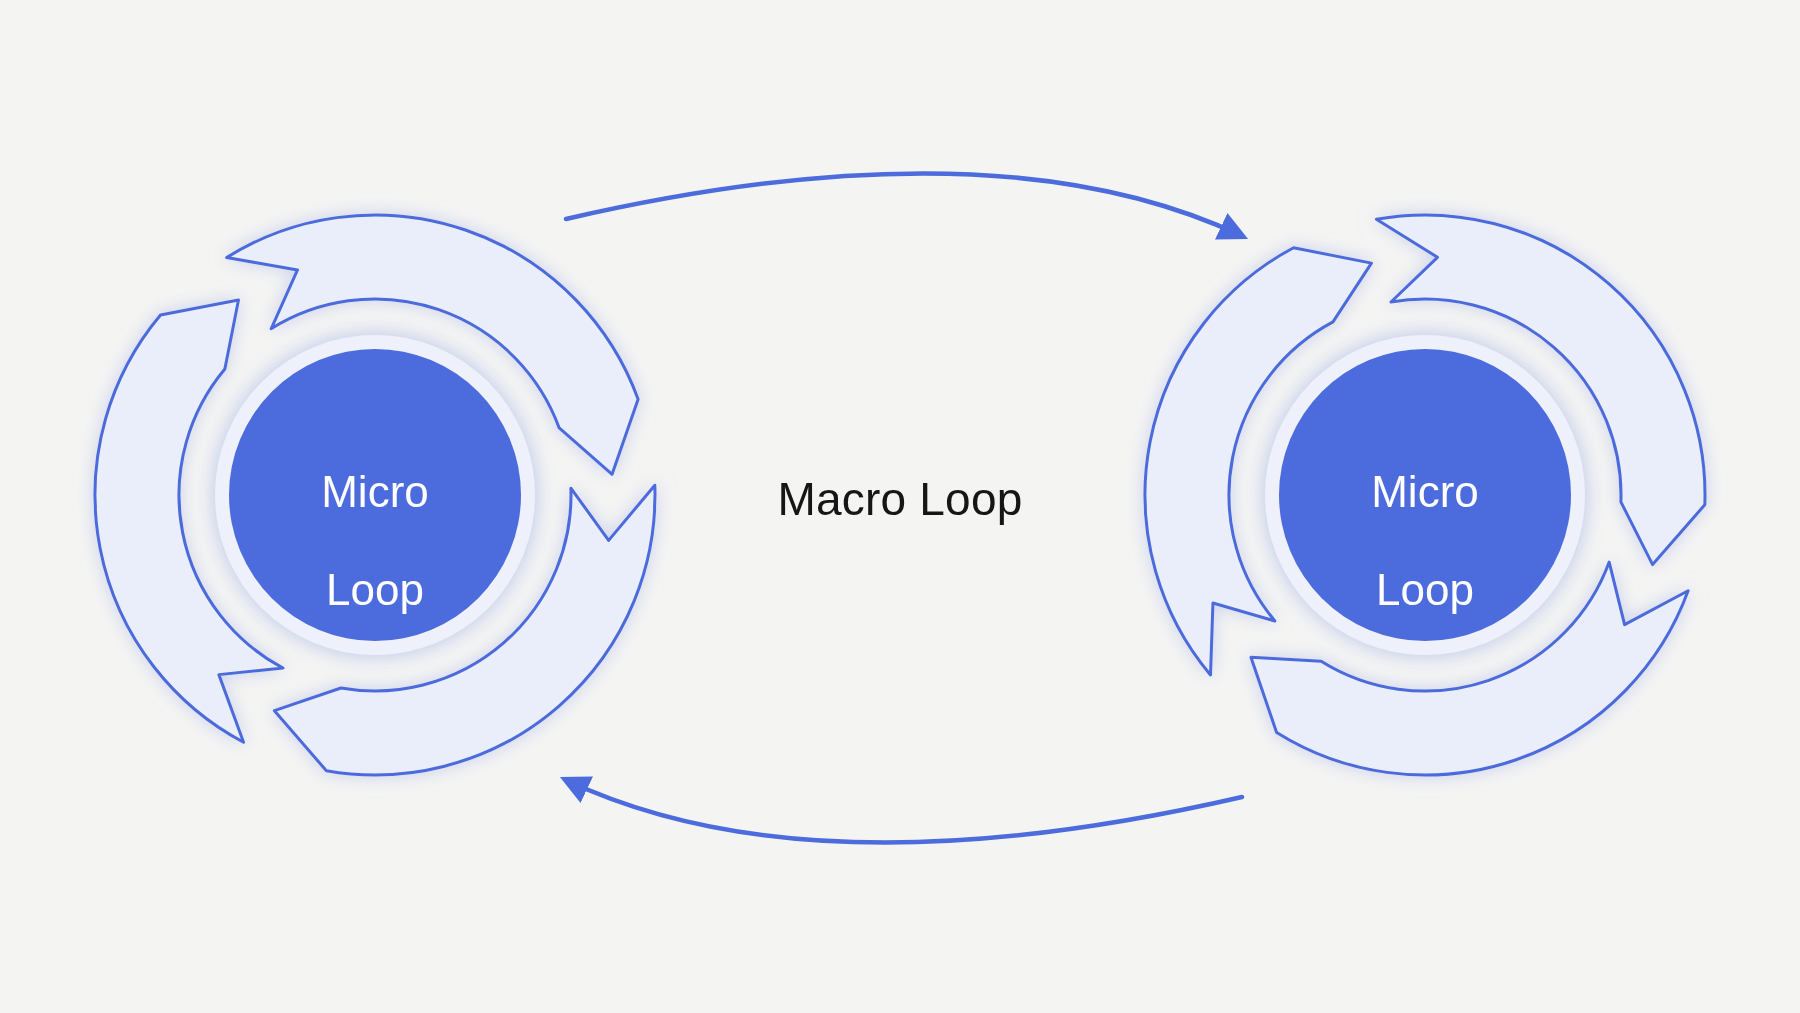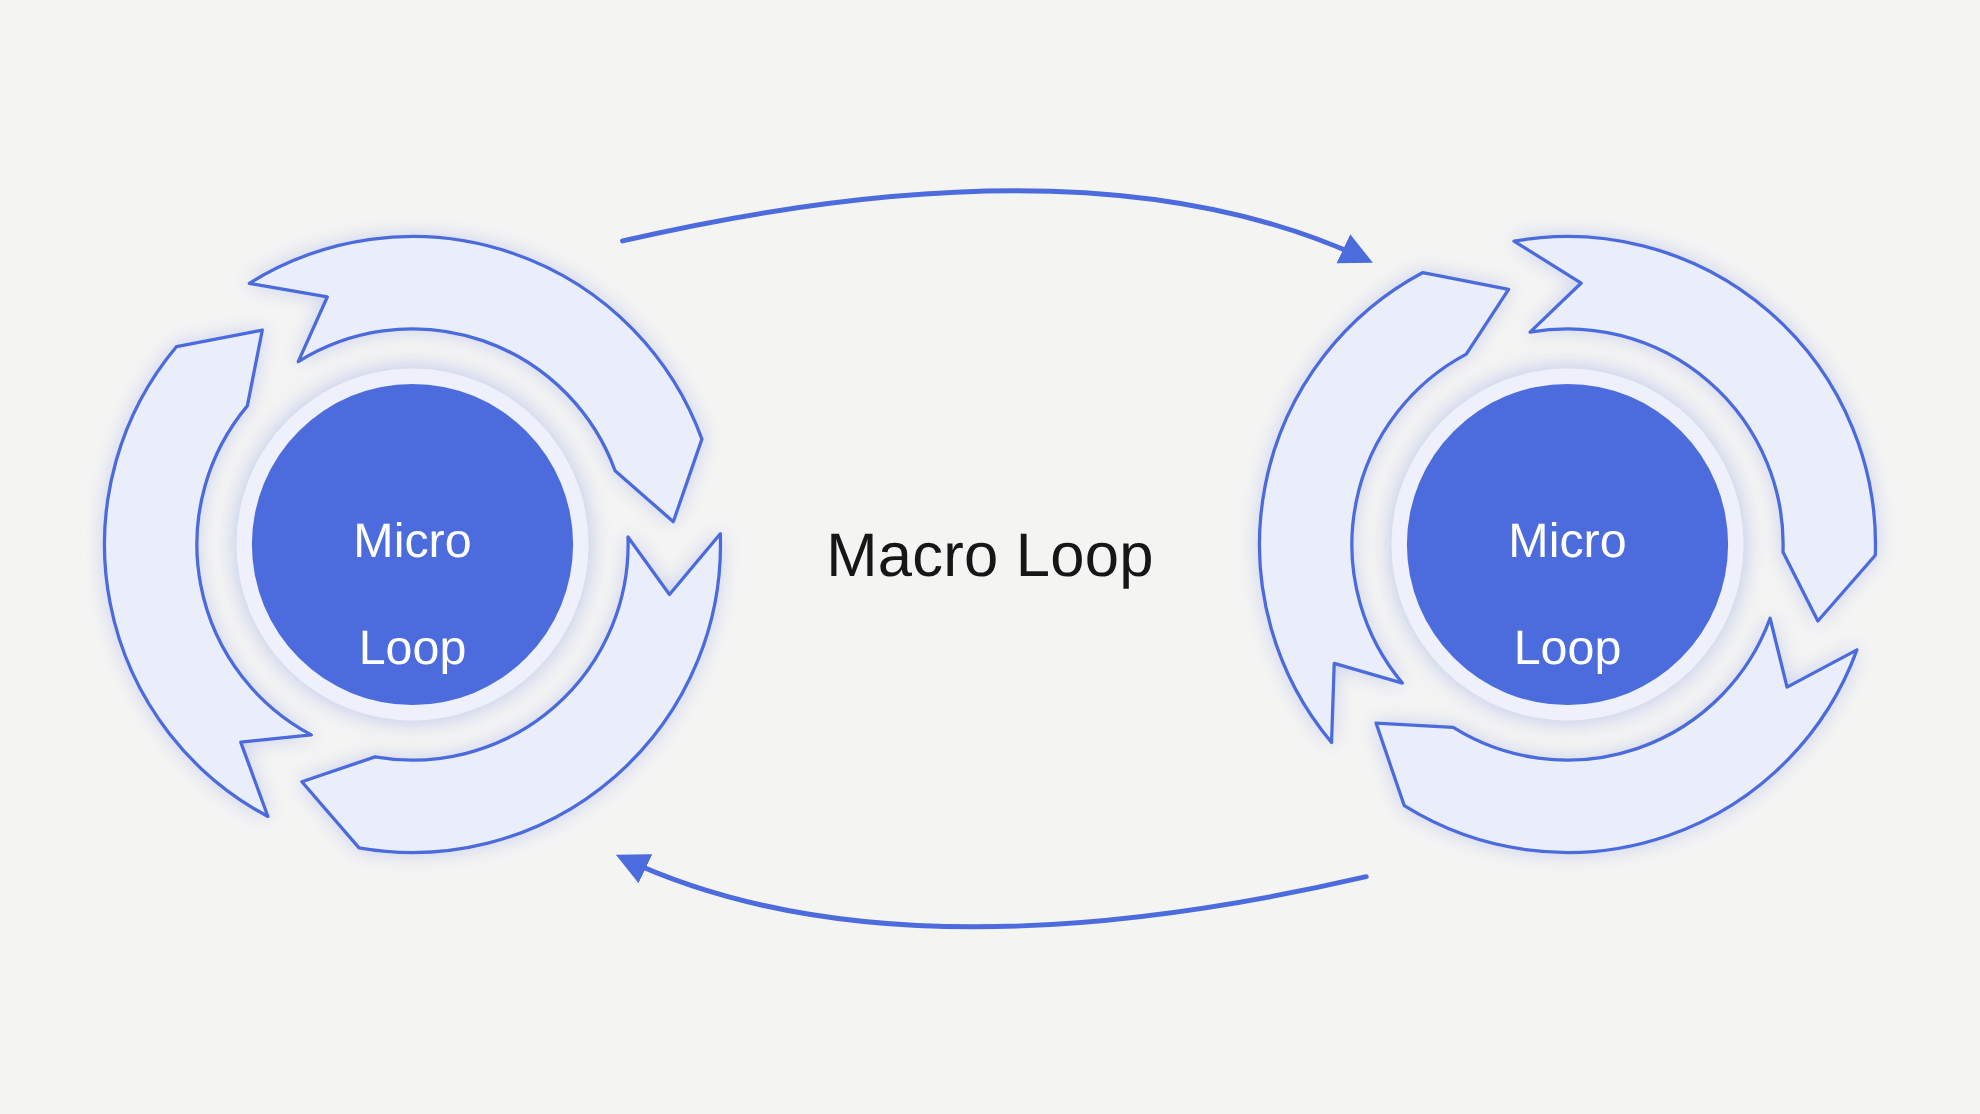--- a/index.html
+++ b/index.html
@@ -28,21 +28,21 @@
     height: 1013px;
     display: block;
   }
   .macro-label {
     position: absolute;
     left: 0;
     top: 0;
     width: 1800px;
     text-align: center;
     font-family: "Liberation Sans", sans-serif;
-    font-size: 56px;
+    font-size: 46px;
     font-weight: 400;
     color: #161616;
     letter-spacing: 0.2px;
     transform: translateY(472px);
     pointer-events: none;
     white-space: nowrap;
   }
   .micro-label {
     position: absolute;
     text-align: center;

